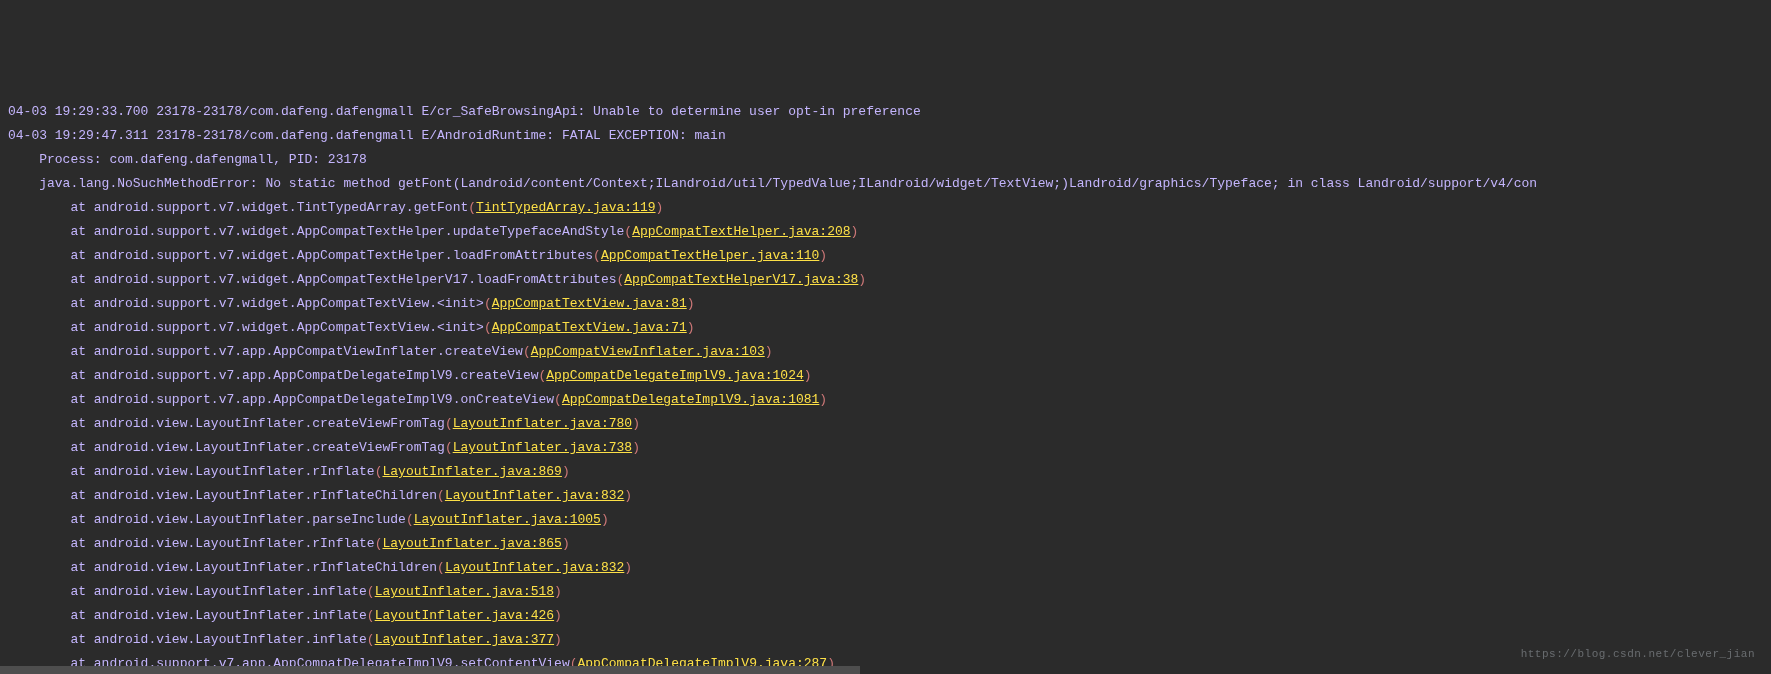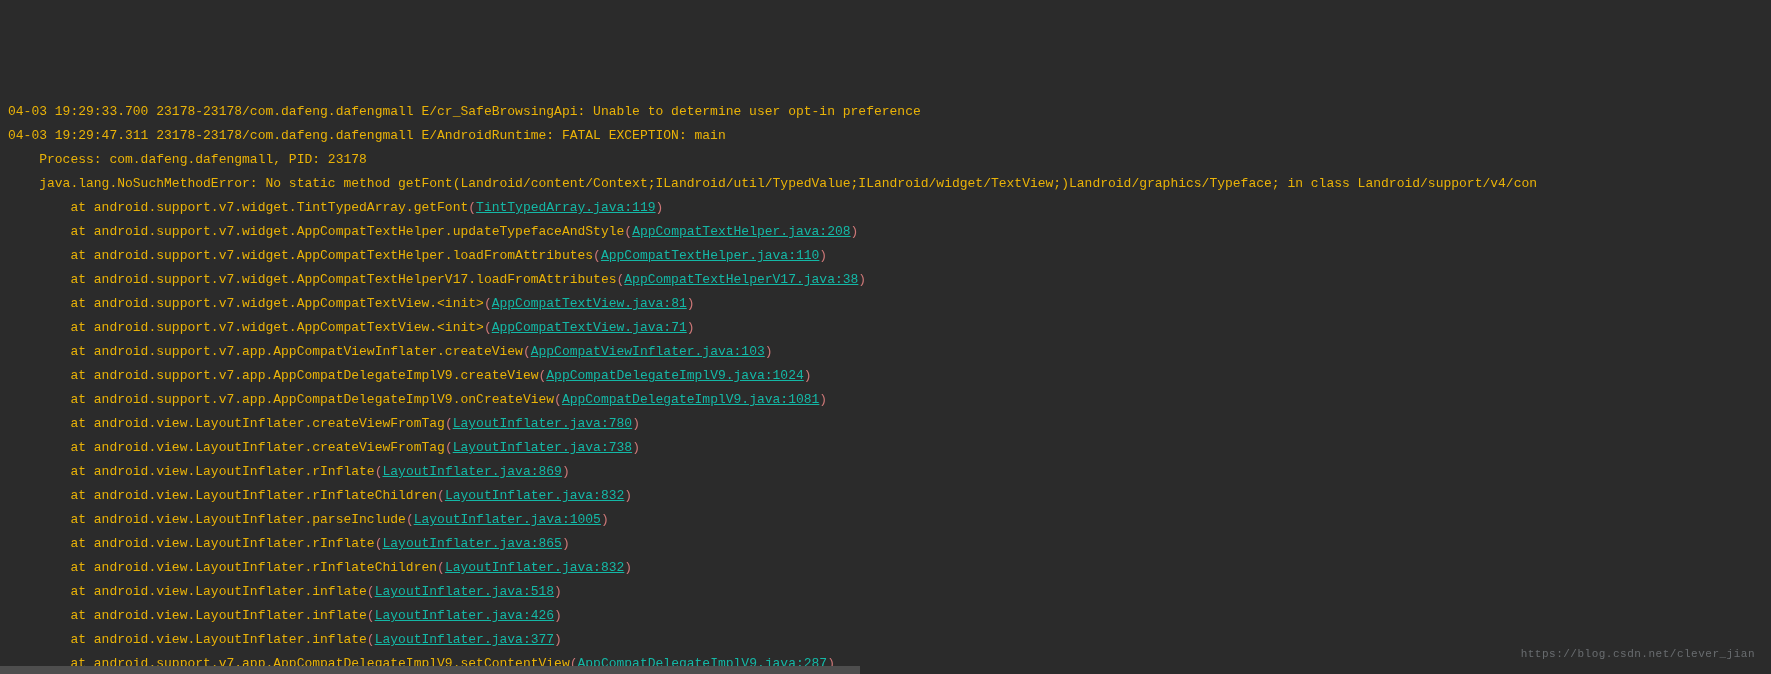--- a/index.html
+++ b/index.html
@@ -10,22 +10,22 @@
     line-height: 24px;
     color: #cc7777;
     white-space: pre;
     overflow-x: auto;
     padding: 4px 8px;
     width: 1771px;
     height: 674px;
     position: relative;
   }
   .log-line { display: block; white-space: pre; }
-  .at { color: #eab308; }
-  .link { color: #14b8a6; text-decoration: underline; }
+  .at { color: #c4b5fd; }
+  .link { color: #fde047; text-decoration: underline; }
   .paren { color: #cc7777; }
   .watermark {
     position: absolute;
     bottom: 8px;
     right: 16px;
     color: #9aa0a6;
     opacity: 0.55;
     font-size: 11px;
     letter-spacing: 0.5px;
   }

